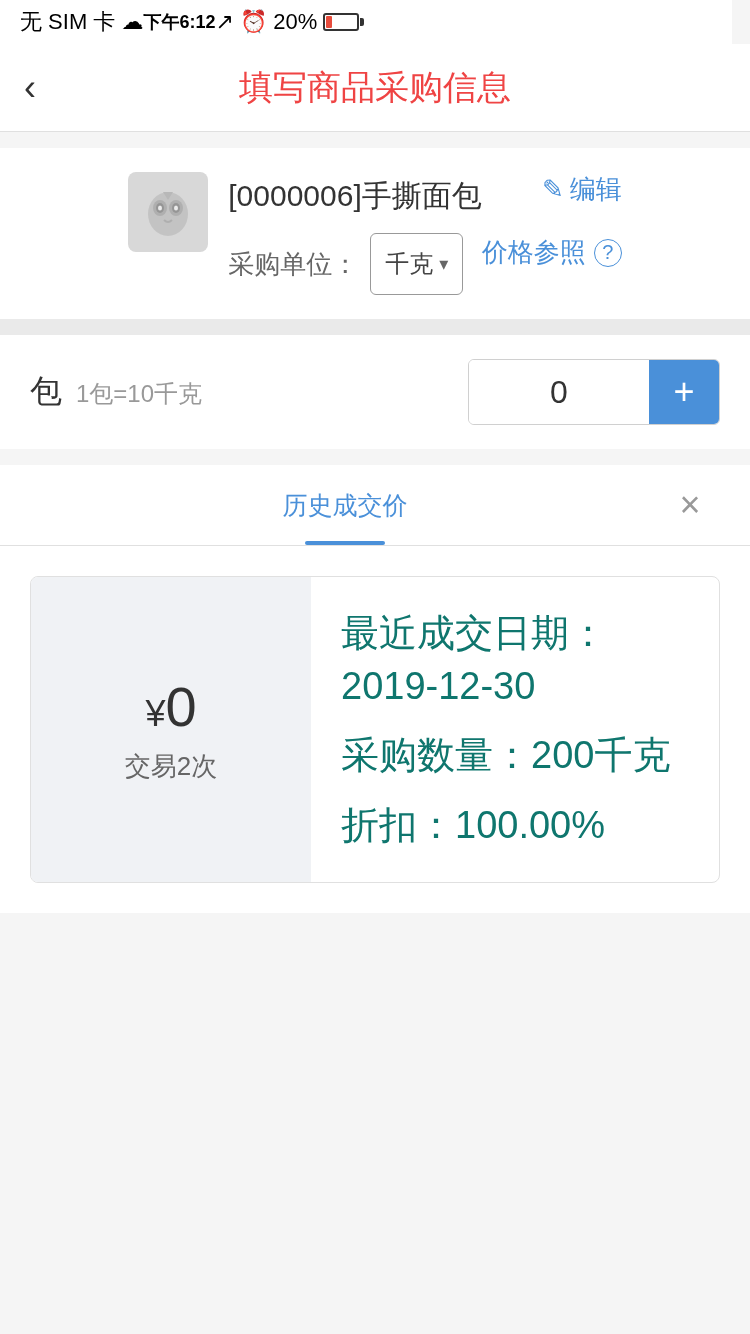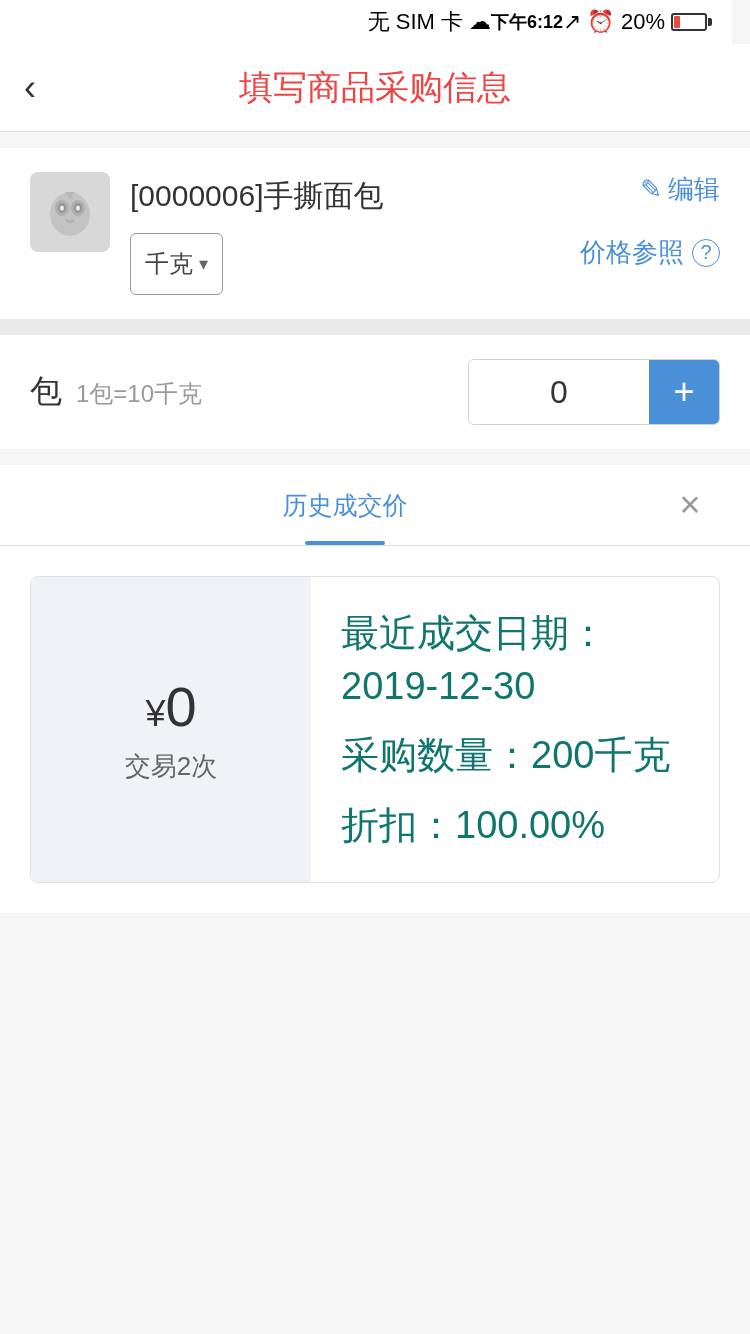--- a/index.html
+++ b/index.html
@@ -12,21 +12,21 @@
       overflow-x: hidden;
     }
 
     
     .status-bar {
       width: 732px;
       height: 44px;
       background: #fff;
       display: flex;
       align-items: center;
-      justify-content: flex-end;
+      justify-content: flex-start;
       padding: 0 20px;
       font-size: 24px;
     }
     .status-left {
       display: flex;
       align-items: center;
       gap: 8px;
       font-size: 22px;
       color: #000;
     }
@@ -96,21 +96,21 @@
 
     
     .product-card {
       background: #fff;
       padding: 24px 30px;
       margin-top: 16px;
     }
     .product-header {
       display: flex;
       align-items: flex-start;
-      justify-content: space-between;
+      justify-content: center;
     }
     .product-left {
       display: flex;
       align-items: flex-start;
       gap: 20px;
     }
     .product-thumb {
       width: 80px;
       height: 80px;
       background: #d8d8d8;
@@ -368,20 +368,21 @@
           <ellipse cx="38" cy="26" rx="4" ry="5" fill="#555"></ellipse>
           <ellipse cx="22" cy="26" rx="2" ry="2.5" fill="#fff"></ellipse>
           <ellipse cx="38" cy="26" rx="2" ry="2.5" fill="#fff"></ellipse>
           <path d="M26 38 Q30 42 34 38" stroke="#888" stroke-width="2" fill="none"></path>
           <polygon points="30,18 25,10 35,10" fill="#999"></polygon>
         </svg>
       </div>
       <div class="product-info">
         <div class="product-name">[0000006]手撕面包</div>
         <div class="product-unit-row">
+          <span class="unit-label">采购单位：</span>
           <div class="unit-badge">
             <span>千克</span>
             <span class="unit-dropdown-arrow">▾</span>
           </div>
         </div>
       </div>
     </div>
     <div style="display:flex;flex-direction:column;align-items:flex-end;gap:28px;">
       <div class="edit-btn">
         <span>✎</span>

